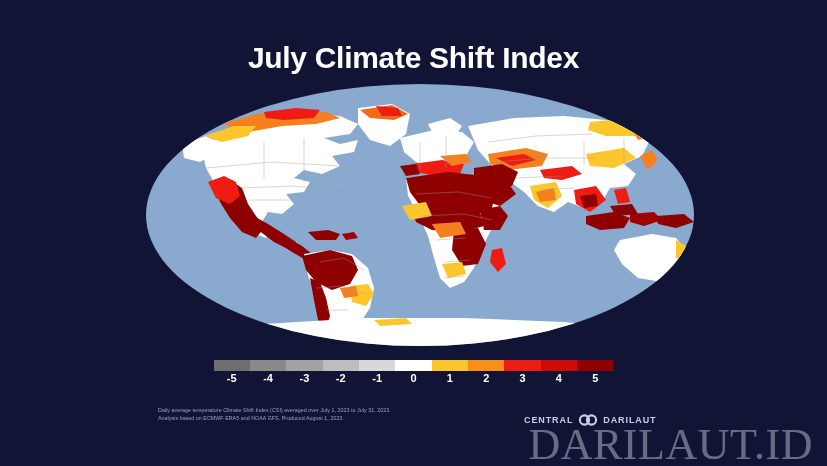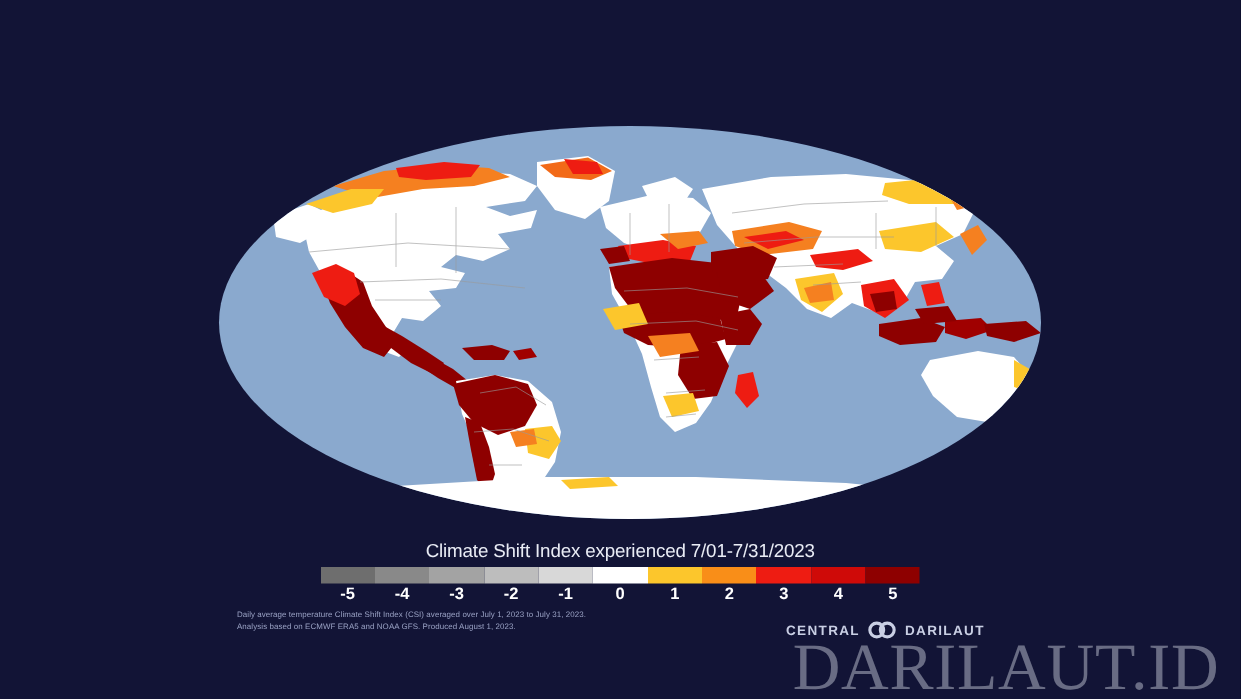--- a/index.html
+++ b/index.html
@@ -109,20 +109,21 @@
     color: rgba(226, 230, 240, 0.42);
     letter-spacing: 0.5px;
     white-space: nowrap;
   }
 </style>
 </head>
 <body>
 
 <div id="stage">
 
+  <div id="title">July Climate Shift Index</div>
 
   <div id="map-wrap">
     <svg id="map-svg" viewBox="0 0 552 266" xmlns="http://www.w3.org/2000/svg">
       <defs>
 
         <clipPath id="globeClip">
           <ellipse cx="276" cy="133" rx="274" ry="131"></ellipse>
         </clipPath>
         <clipPath id="landClipNA">
           <path d="M150,36 L230,24 L300,30 L330,46 L318,72 L300,96 L272,104 L250,128
@@ -241,21 +242,20 @@
           <path d="M276,60 L276,88"></path>
           <path d="M302,54 L302,86"></path>
           <path d="M120,60 L120,96"></path>
           <path d="M160,56 L160,100"></path>
         </g>
       </g>
     </svg>
   </div>
 
   <div id="legend">
-    <div id="legend-title">Climate Shift Index experienced 7/01-7/31/2023</div>
     <div id="colorbar">
         <div class="swatch" style="background: rgb(110, 110, 110);"></div>
         <div class="swatch" style="background: rgb(137, 137, 137);"></div>
         <div class="swatch" style="background: rgb(163, 163, 163);"></div>
         <div class="swatch" style="background: rgb(189, 189, 189);"></div>
         <div class="swatch" style="background: rgb(216, 216, 216);"></div>
         <div class="swatch" style="background: rgb(255, 255, 255);"></div>
         <div class="swatch" style="background: rgb(252, 198, 44);"></div>
         <div class="swatch" style="background: rgb(249, 142, 24);"></div>
         <div class="swatch" style="background: rgb(238, 28, 18);"></div>

